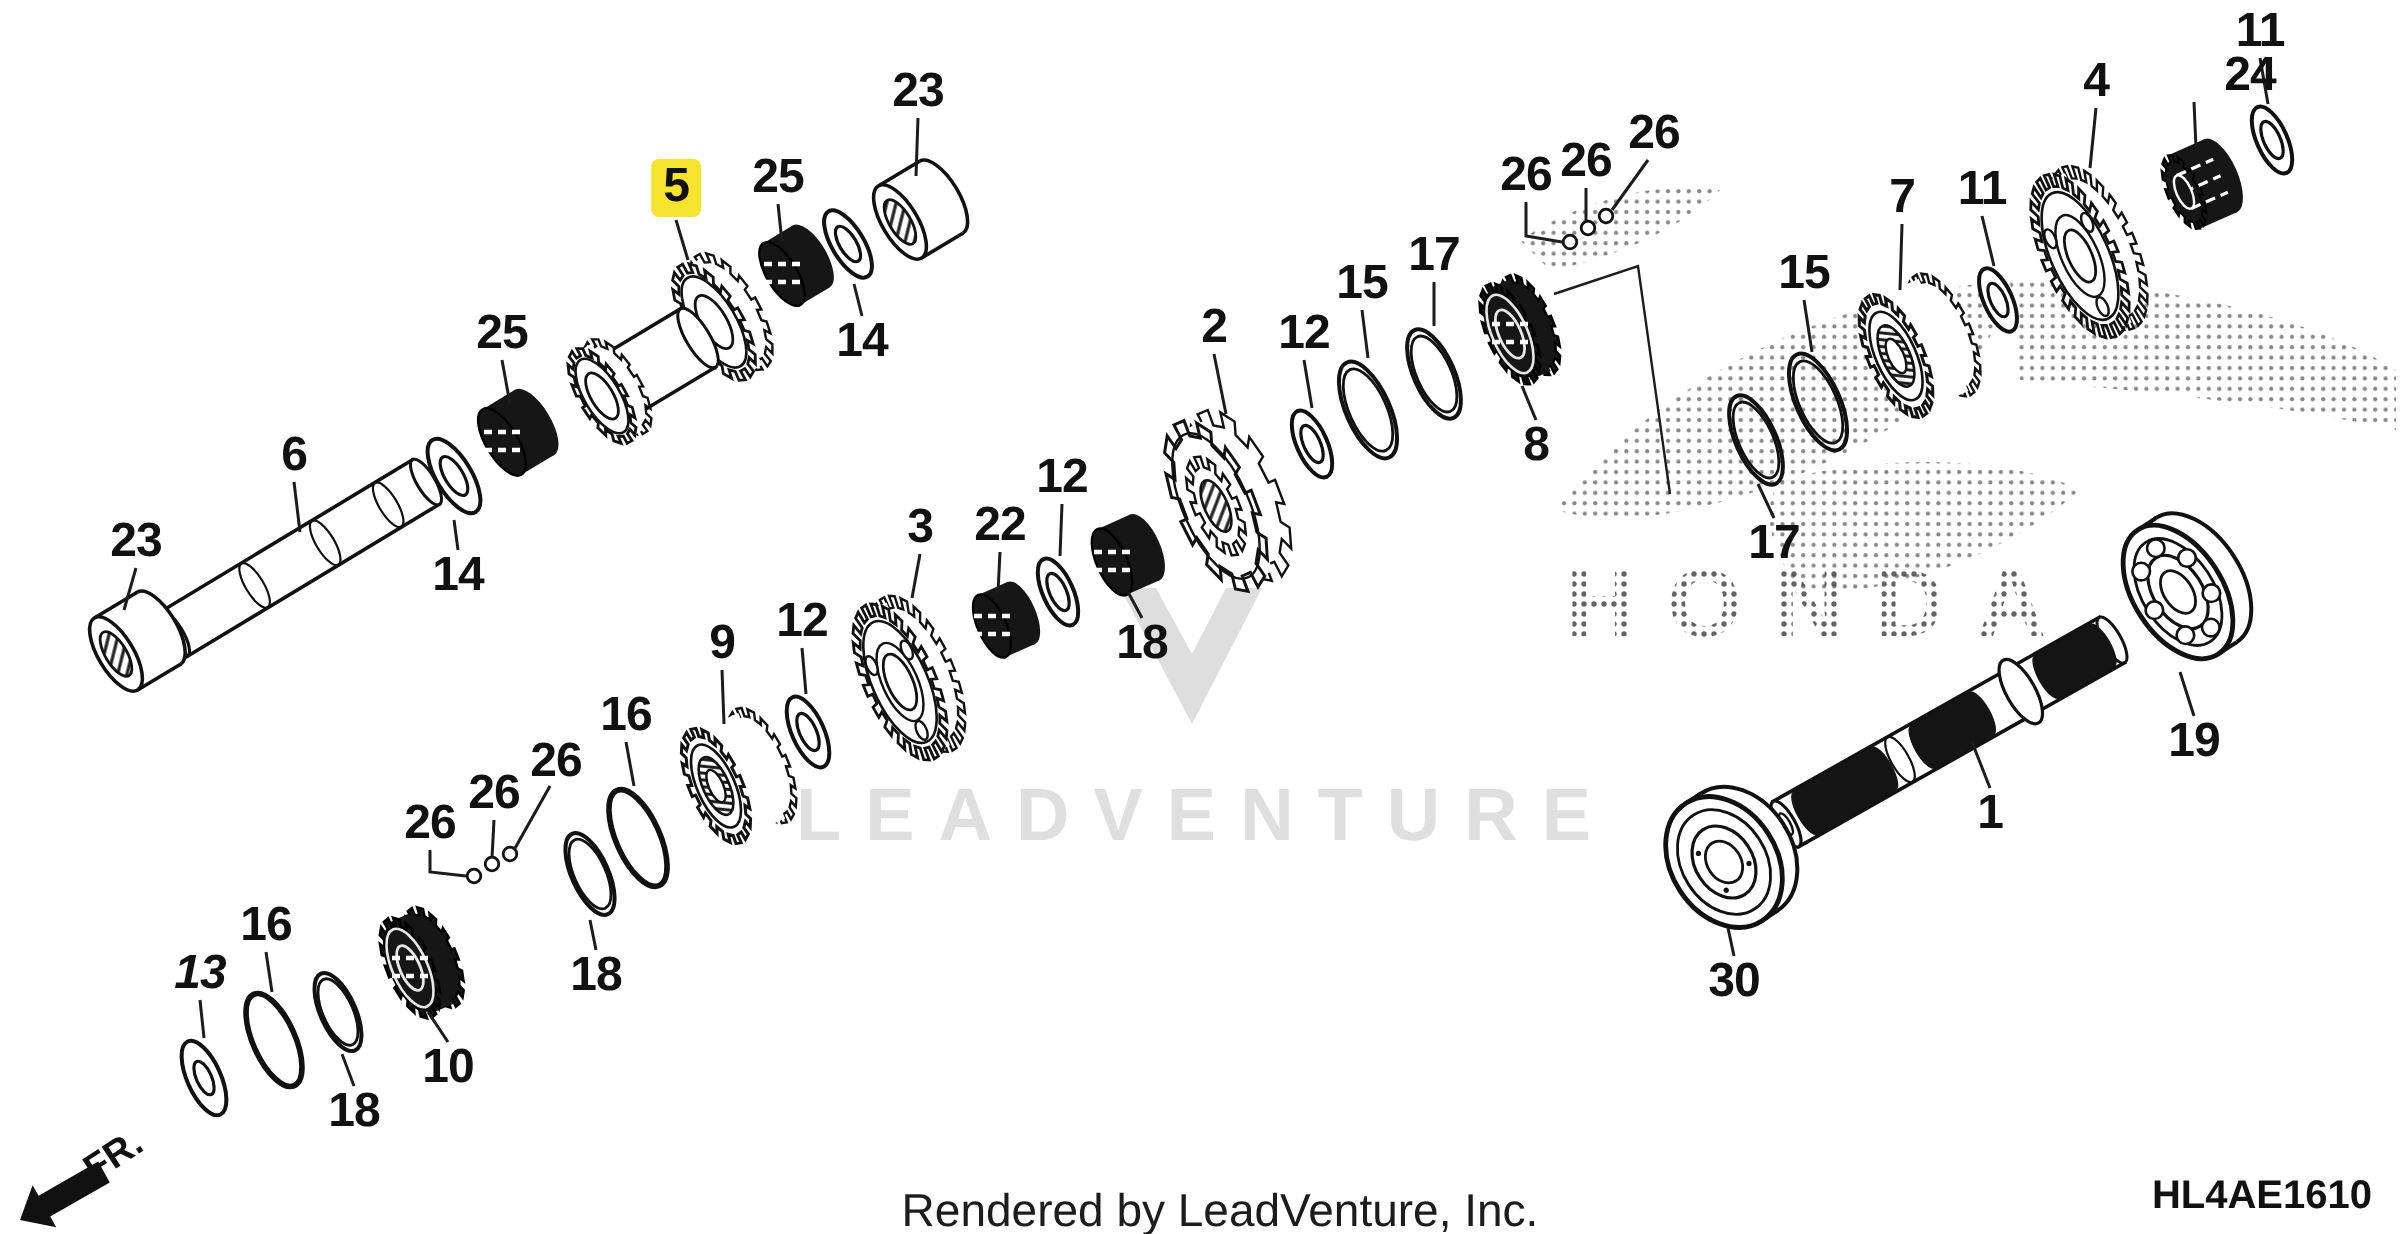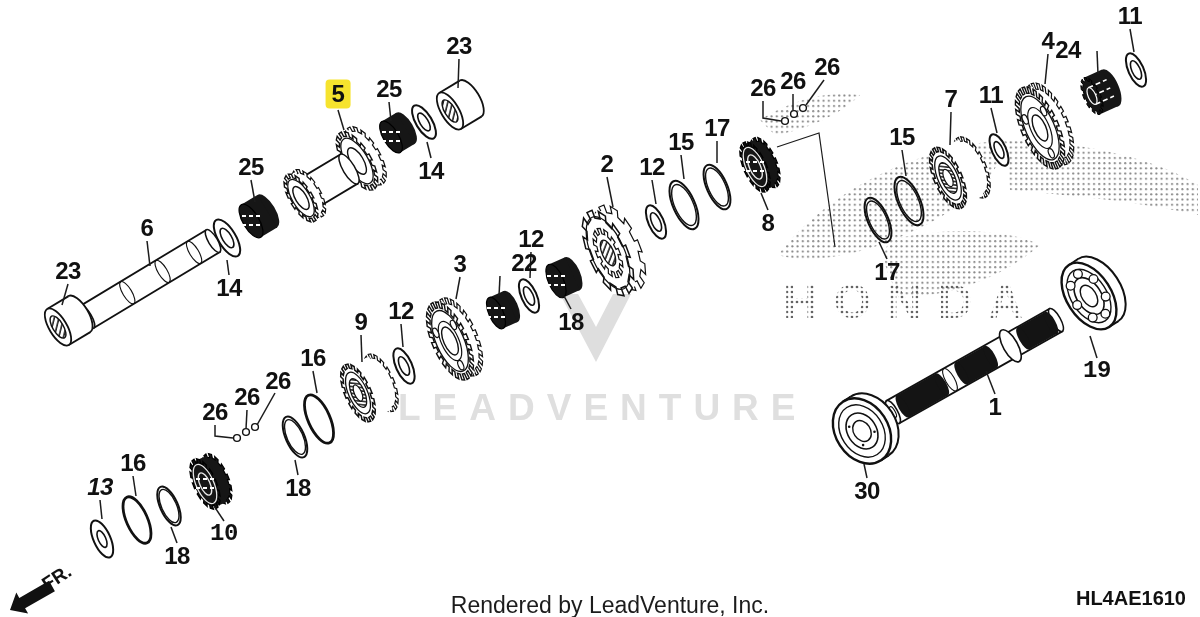--- a/index.html
+++ b/index.html
@@ -372,47 +372,47 @@
       <div class="callout" style="left: 147px; top: 228px;">6</div>
       <div class="callout" style="left: 229px; top: 288px;">14</div>
       <div class="callout" style="left: 251px; top: 167px;">25</div>
       <div class="callout hl" style="left: 338px; top: 94px;">5</div>
       <div class="callout" style="left: 389px; top: 89px;">25</div>
       <div class="callout" style="left: 431px; top: 171px;">14</div>
       <div class="callout" style="left: 459px; top: 46px;">23</div>
       <div class="callout" style="left: 100px; top: 487px; font-style: italic;">13</div>
       <div class="callout" style="left: 133px; top: 463px;">16</div>
       <div class="callout" style="left: 177px; top: 556px;">18</div>
-      <div class="callout" style="left: 224px; top: 534px; font-family: Liberation Mono, monospace;">10</div>
+      <div class="callout" style="left: 224px; top: 534px;">10</div>
       <div class="callout" style="left: 215px; top: 412px;">26</div>
       <div class="callout" style="left: 247px; top: 397px;">26</div>
       <div class="callout" style="left: 278px; top: 381px;">26</div>
       <div class="callout" style="left: 298px; top: 488px;">18</div>
       <div class="callout" style="left: 313px; top: 358px;">16</div>
       <div class="callout" style="left: 361px; top: 322px;">9</div>
       <div class="callout" style="left: 401px; top: 311px;">12</div>
       <div class="callout" style="left: 460px; top: 264px;">3</div>
-      <div class="callout" style="left: 524px; top: 263px; text-align: right;">22</div>
+      <div class="callout" style="left: 500px; top: 263px; text-align: right;">22</div>
       <div class="callout" style="left: 531px; top: 239px;">12</div>
       <div class="callout" style="left: 571px; top: 322px;">18</div>
       <div class="callout" style="left: 607px; top: 164px;">2</div>
       <div class="callout" style="left: 652px; top: 167px;">12</div>
       <div class="callout" style="left: 681px; top: 142px;">15</div>
       <div class="callout" style="left: 717px; top: 128px;">17</div>
       <div class="callout" style="left: 768px; top: 223px;">8</div>
       <div class="callout" style="left: 763px; top: 88px;">26</div>
       <div class="callout" style="left: 793px; top: 81px;">26</div>
       <div class="callout" style="left: 827px; top: 67px;">26</div>
       <div class="callout" style="left: 887px; top: 272px;">17</div>
       <div class="callout" style="left: 902px; top: 137px;">15</div>
       <div class="callout" style="left: 951px; top: 99px;">7</div>
       <div class="callout" style="left: 991px; top: 95px;">11</div>
       <div class="callout" style="left: 1048px; top: 41px;">4</div>
-      <div class="callout" style="left: 1068px; top: 38px; margin-top: 12px;">24</div>
+      <div class="callout" style="left: 1125px; top: 38px;">24</div>
       <div class="callout" style="left: 1130px; top: 16px;">11</div>
       <div class="callout" style="left: 867px; top: 491px;">30</div>
       <div class="callout" style="left: 995px; top: 407px;">1</div>
-      <div class="callout" style="left: 1097px; top: 371px; font-family: Liberation Mono, monospace;">19</div>
+      <div class="callout" style="left: 1097px; top: 371px;">19</div>
     </div>
 
   <div class="footer">Rendered by LeadVenture, Inc.</div>
   <div class="code">HL4AE1610</div>
 </div>
 
 </body></html>

